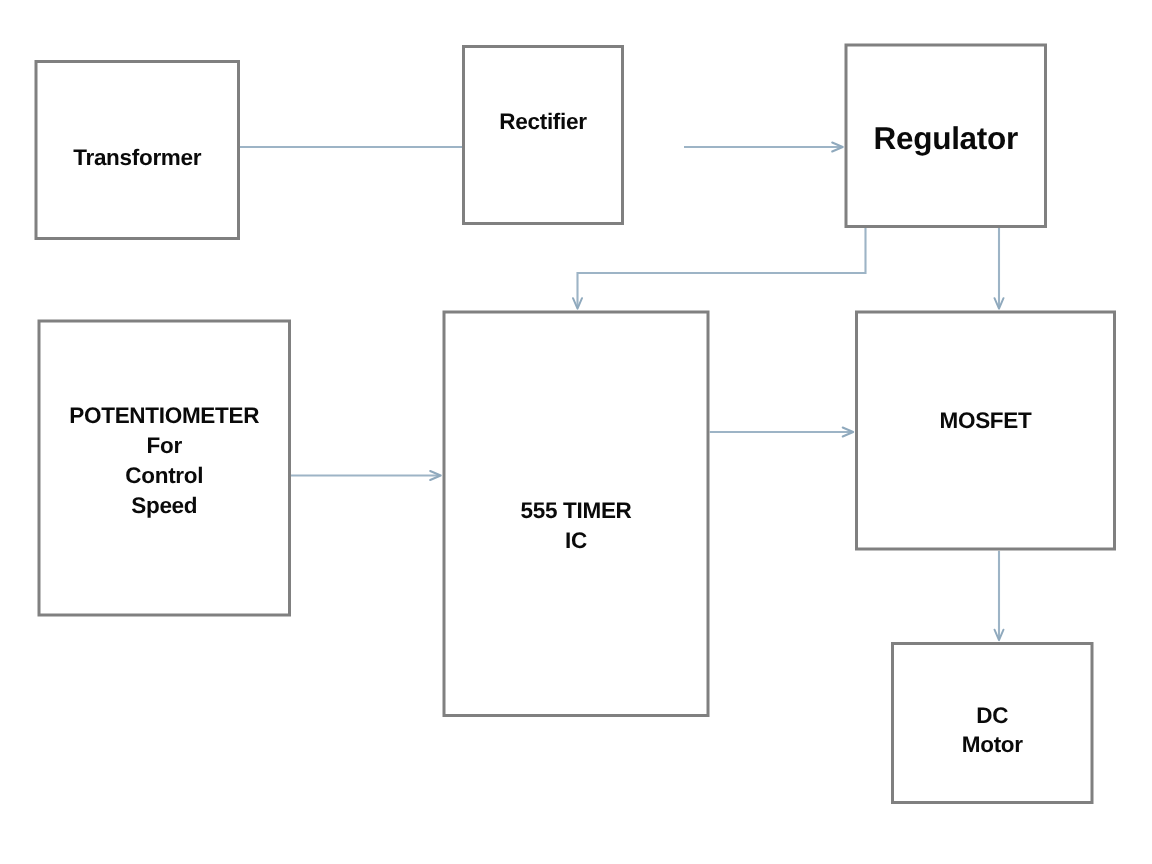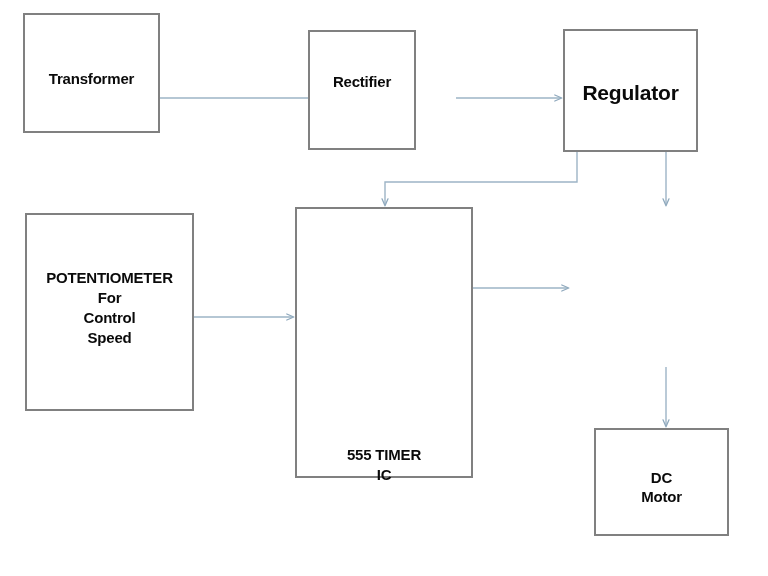--- a/index.html
+++ b/index.html
@@ -39,33 +39,33 @@
   .block-label {
     color: #0a0a0a;
     font-weight: bold;
     text-align: center;
     line-height: 1.18;
     letter-spacing: -0.2px;
     white-space: pre-line;
     font-family: "Liberation Sans", sans-serif;
   }
   
-  #block-transformer   { left: 23px;  top: 13px;  width: 137px; height: 120px; }
+  #block-transformer   { left: 23px;  top: 40px;  width: 137px; height: 120px; }
   #block-transformer   .block-label { font-size: 15px; transform: translateY(6px); }
 
   #block-rectifier     { left: 308px; top: 30px;  width: 108px; height: 120px; }
   #block-rectifier     .block-label { font-size: 15px; transform: translateY(-8px); }
 
   #block-regulator     { left: 563px; top: 29px;  width: 135px; height: 123px; }
   #block-regulator     .block-label { font-size: 21px; transform: translateY(3px); }
 
   #block-potentiometer { left: 25px;  top: 213px; width: 169px; height: 198px; }
   #block-potentiometer .block-label { font-size: 15px; transform: translateY(-4px); line-height: 1.32; }
 
-  #block-timer         { left: 295px; top: 207px; width: 178px; height: 271px; align-items: flex-end; }
+  #block-timer         { left: 295px; top: 207px; width: 178px; height: 271px; }
   #block-timer         .block-label { font-size: 15px; transform: translateY(8px); line-height: 1.3; }
 
   #block-mosfet        { left: 570px; top: 207px; width: 174px; height: 160px; }
   #block-mosfet        .block-label { font-size: 15px; transform: translateY(-6px); }
 
   #block-dcmotor       { left: 594px; top: 428px; width: 135px; height: 108px; }
   #block-dcmotor       .block-label { font-size: 15px; transform: translateY(5px); line-height: 1.3; }
 </style>
 </head>
 <body>
@@ -113,19 +113,22 @@
 For
 Control
 Speed</span>
   </div>
 
   <div class="block" id="block-timer">
     <span class="block-label">555 TIMER
 IC</span>
   </div>
 
+  <div class="block" id="block-mosfet">
+    <span class="block-label">MOSFET</span>
+  </div>
 
   <div class="block" id="block-dcmotor">
     <span class="block-label">DC
 Motor</span>
   </div>
 
 </div>
 
 </body></html>

